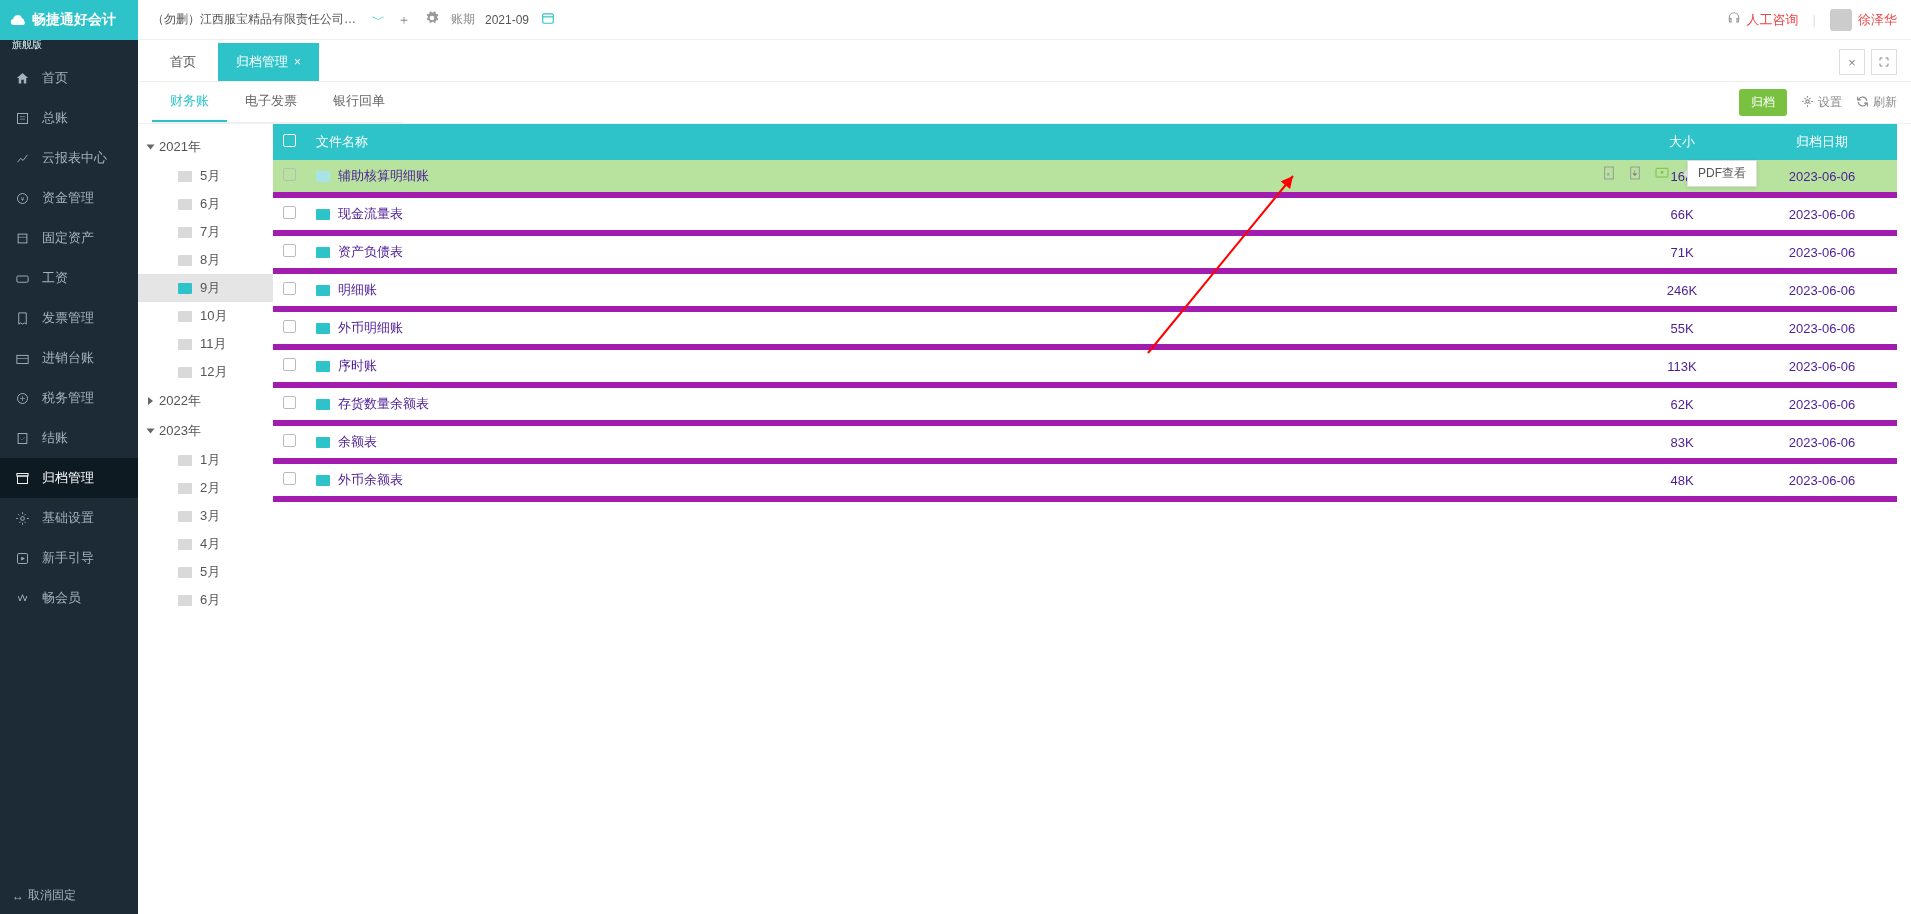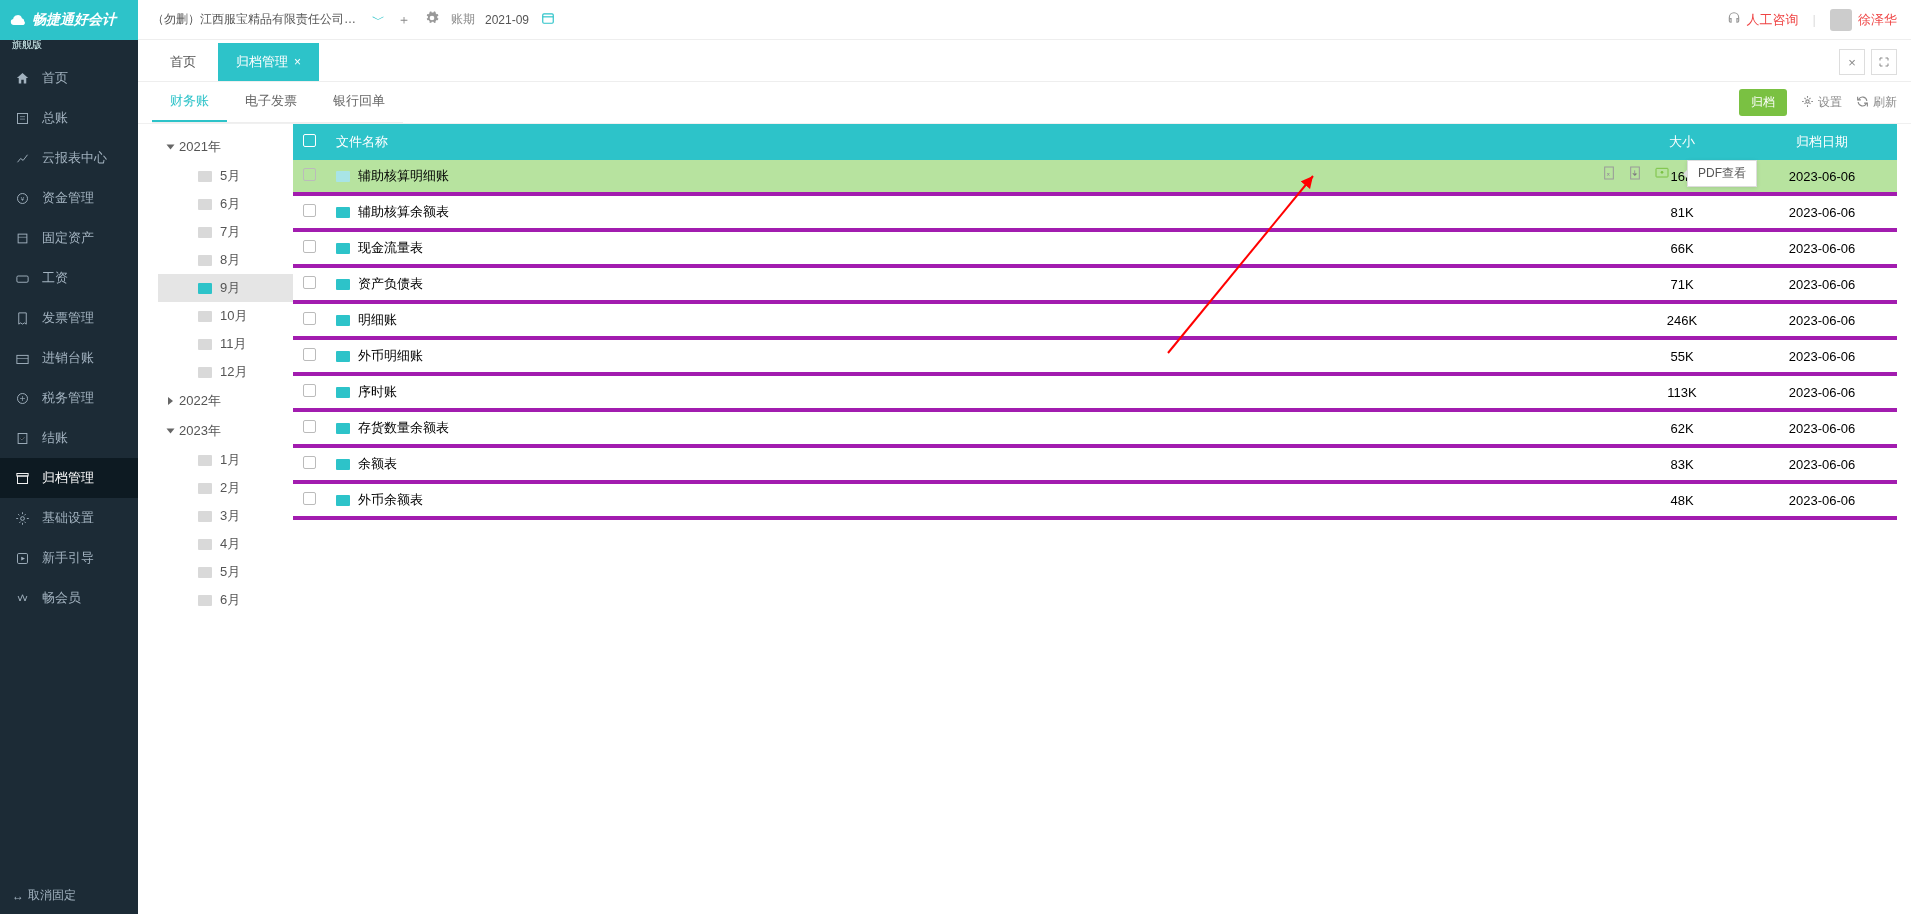--- a/index.html
+++ b/index.html
@@ -4,21 +4,21 @@
   <style>
     * { margin: 0; padding: 0; box-sizing: border-box; }
     body { font-family: "Microsoft YaHei", Arial, sans-serif; font-size: 13px; color: #333; background: #fff; overflow: hidden; }
     
     
     .app { display: flex; height: 100vh; }
     
     
     .sidebar { width: 138px; background: #1c2b36; color: #a2b2bf; display: flex; flex-direction: column; flex-shrink: 0; }
     .logo-area { background: #2dc3c9; height: 40px; display: flex; align-items: center; padding: 0 10px; color: #fff; }
-    .logo-text { font-size: 14px; font-weight: bold; white-space: nowrap; display:flex; align-items:center; gap:4px;font-style:italic;}
+    .logo-text { font-size: 14px; font-weight: bold; white-space: nowrap; display:flex; align-items:center; gap:4px;}
     .logo-sub { font-size: 10px; color: #d8f5f6; padding-left: 12px; margin-top:-2px;}
     .nav { flex: 1; padding-top: 6px; }
     .nav-item { display: flex; align-items: center; padding: 11px 14px; cursor: pointer; gap: 12px; }
     .nav-item.active { background: #0d1a22; color: #fff; }
     .nav-icon { width: 16px; height: 16px; display:inline-flex; align-items:center; justify-content:center;}
     .sidebar-footer { padding: 10px 12px; font-size: 12px; display:flex; align-items:center; gap:4px; cursor:pointer;}
 
     
     .main { flex: 1; display: flex; flex-direction: column; min-width:0;}
     
@@ -44,36 +44,36 @@
     .sq-btn{ width:26px; height:26px; border:1px solid #ddd; display:flex; align-items:center; justify-content:center; cursor:pointer; color:#888;}
     .subtabs{ display:flex; border-bottom:1px solid #eee;}
     .subtab{ padding:10px 18px; font-size:13px; color:#666; cursor:pointer; border-bottom:2px solid transparent;}
     .subtab.active{ color:#2dc3c9; border-bottom-color:#2dc3c9;}
     .subtabs-wrap{ display:flex; align-items:center; justify-content:space-between; padding:0 14px; border-bottom:1px solid #f0f0f0;}
     .toolbar-actions{ display:flex; align-items:center; gap:14px; font-size:12px; color:#666;justify-content:flex-end;}
     .btn-primary{ background:#7ac142; color:#fff; padding:5px 12px; border-radius:3px; cursor:pointer; font-size:12px;}
     .tool-link{ display:flex; align-items:center; gap:4px; cursor:pointer; color:#888;}
 
     
-    .body-area{ flex:1; display:flex; min-height:0; padding:0 14px 14px 20px; gap:0;}
+    .body-area{ flex:1; display:flex; min-height:0; padding:0 14px 14px 0; gap:0;}
     .tree-pane{ width:135px; padding-top:8px; font-size:13px; color:#555; overflow-y:auto;}
     .tree-year{ display:flex; align-items:center; gap:6px; padding:6px 10px; cursor:pointer;}
     .tree-month{ display:flex; align-items:center; gap:8px; padding:5px 6px 5px 40px; cursor:pointer;}
     .tree-month.active{ background:#e5e5e5;}
     .folder-ic{ width:14px; height:11px; background:#d9d9d9; border-radius:1px; position:relative;}
     .folder-ic.active{ background:#2dc3c9;}
     .tri{ width:0; height:0; border-left:5px solid #666; border-top:4px solid transparent; border-bottom:4px solid transparent;}
     .tri.down{ transform:rotate(90deg);}
     
     
     .table-pane{ flex:1; min-width:0; overflow:auto;}
     .tbl{ width:100%; border-collapse:collapse;}
     .tbl thead th{ background:#2dc3c9; color:#fff; font-weight:normal; font-size:13px; padding:9px 10px; text-align:left;}
     .tbl thead th.center{ text-align:center;}
-    .tbl td{ border-bottom:4px solid #a21caf; padding:7px 10px; font-size:13px; color:#000000;}
+    .tbl td{ border-bottom:6px solid #a21caf; padding:7px 10px; font-size:13px; color:#4c1d95;}
     .tbl td.center{ text-align:center;}
     .tbl tr.hover{ background:#b7e39f;}
     .file-cell{ display:flex; align-items:center; gap:8px;}
     .file-ic{ width:14px; height:11px; background:#2dc3c9; border-radius:1px; flex-shrink:0;}
     .file-ic.light{ background:#a8e4e6;}
     .chk{ width:13px; height:13px; border:1px solid #bbb; border-radius:2px; display:inline-block;}
     .chk.header{ border-color:#fff;}
     .act-ic{ width:18px; height:18px; display:inline-flex; align-items:center; justify-content:center; color:#888; cursor:pointer;}
     .tooltip{ position:absolute; background:#fff; border:1px solid #ddd; padding:4px 10px; font-size:12px; color:#555; white-space:nowrap; box-shadow:0 1px 4px rgba(0,0,0,0.1);}
     .tooltip::before{ content:""; position:absolute; left:-5px; top:50%; transform:translateY(-50%); border-right:5px solid #ddd; border-top:5px solid transparent; border-bottom:5px solid transparent;}
@@ -406,31 +406,20 @@
                     </div>
                   </td>
                   <td class="center">16K</td>
                   <td class="center">2023-06-06</td>
                 </tr>
                 <tr>
                   <td style="text-align:center;"><span class="chk"></span></td>
                   <td>
                     <div class="file-cell">
                       <span class="file-ic"></span>
-                      <span>辅助核算余额表</span>
-                    </div>
-                  </td>
-                  <td class="center">81K</td>
-                  <td class="center">2023-06-06</td>
-                </tr>
-                <tr>
-                  <td style="text-align:center;"><span class="chk"></span></td>
-                  <td>
-                    <div class="file-cell">
-                      <span class="file-ic"></span>
                       <span>现金流量表</span>
                     </div>
                   </td>
                   <td class="center">66K</td>
                   <td class="center">2023-06-06</td>
                 </tr>
                 <tr>
                   <td style="text-align:center;"><span class="chk"></span></td>
                   <td>
                     <div class="file-cell">

